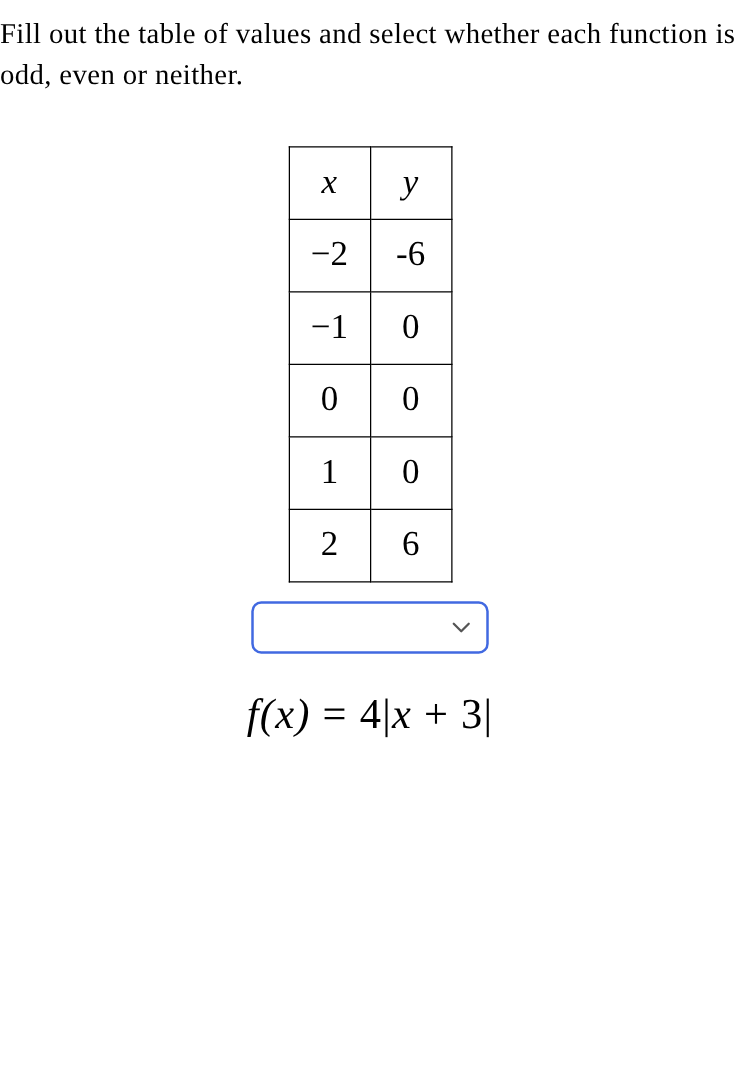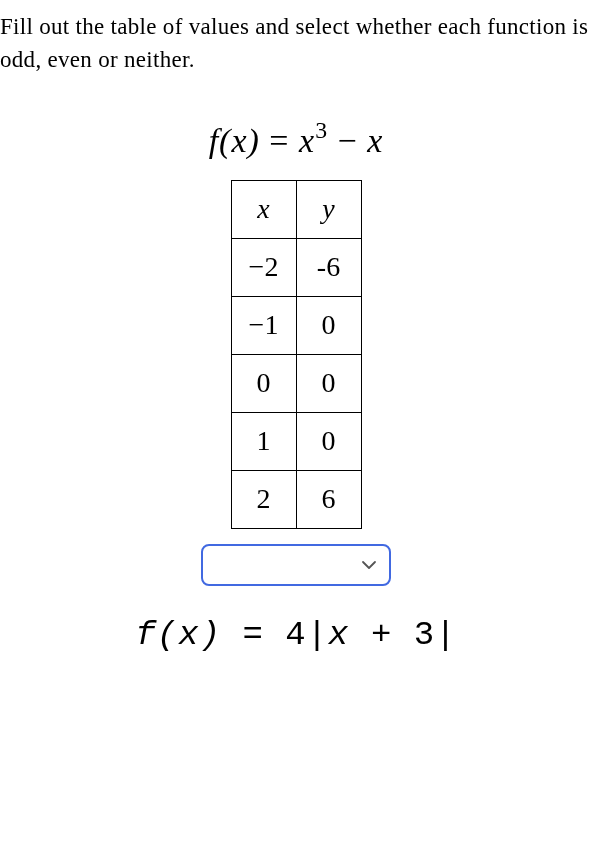--- a/index.html
+++ b/index.html
@@ -78,38 +78,35 @@
       padding: 0 12px;
       cursor: pointer;
     }
     .chevron {
       width: 16px;
       height: 16px;
     }
     .function-expr-2 {
       font-size: 34px;
       font-style: italic;
-      font-family: Liberation Mono, monospace;
+      font-family: Liberation Serif, serif;
       text-align: center;
       margin-top: 18px;
       letter-spacing: 1px;
     }
     .abs-bar {
       font-style: normal;
     }
   </style>
 </head>
 <body>
 
 <div class="instruction">Fill out the table of values and select whether each function is odd, even or neither.</div>
 
 <div class="function-section">
-  <div class="function-expr">
-    <span>f</span>(<span>x</span>) <span style="font-style:normal">=</span> <span>x</span><span class="sup">3</span> <span style="font-style:normal">−</span> <span>x</span>
-  </div>
 
   <div class="table-container">
     <table>
       <tbody>
           <tr>
         <td class="header">x</td>
         <td class="header">y</td>
       </tr>
       <tr>
         <td class="minus">−2</td>

